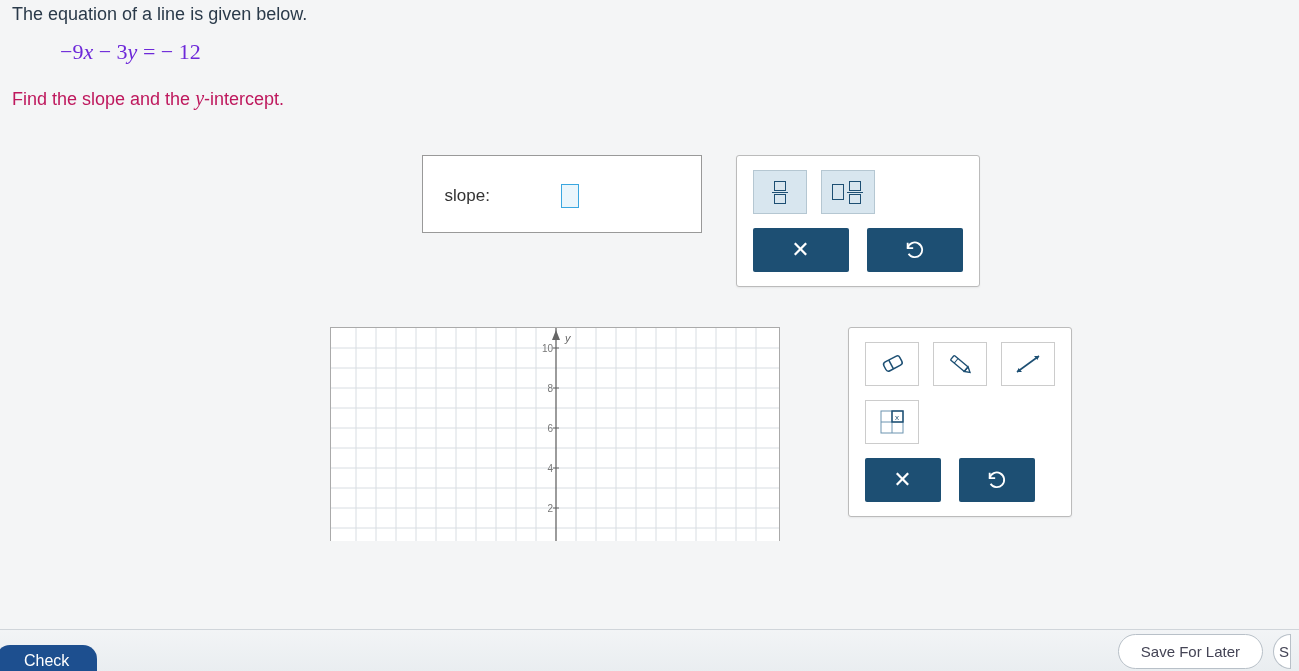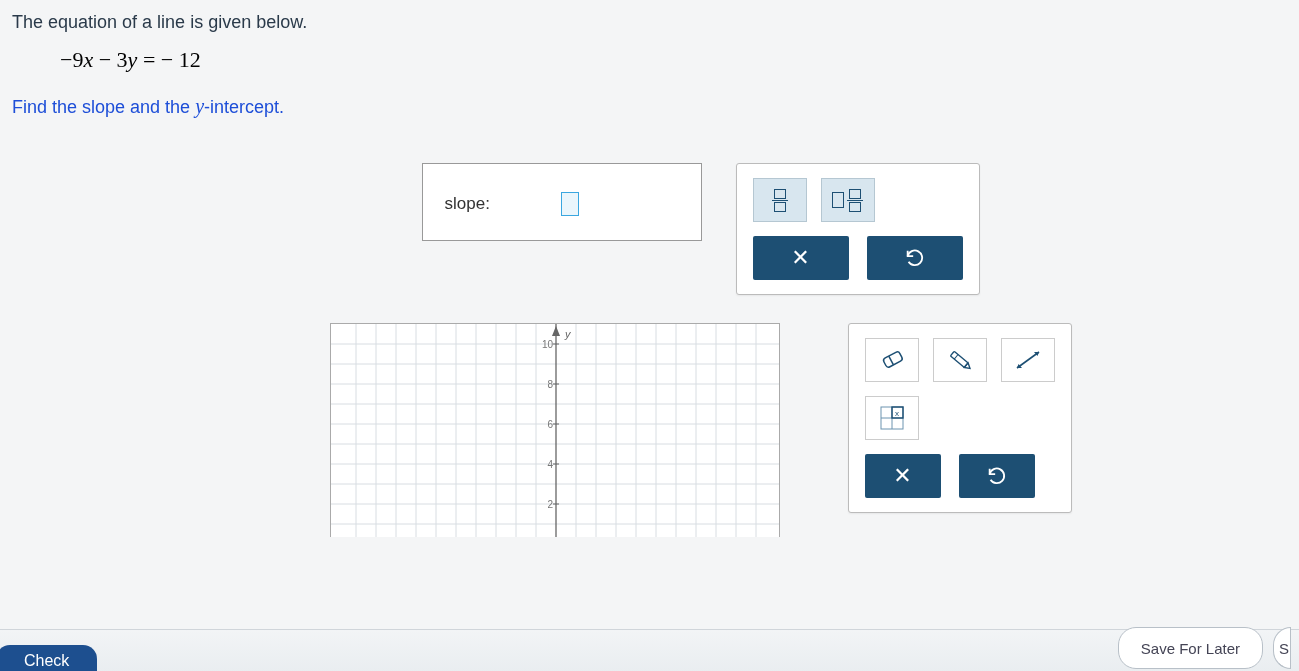--- a/index.html
+++ b/index.html
@@ -6,46 +6,46 @@
   body {
     font-family: Arial, Helvetica, sans-serif;
     background: #f4f5f6;
     color: #333;
     width: 1299px;
     height: 671px;
     position: relative;
     overflow: hidden;
   }
   .content {
-    padding: 8px 20px 0 12px;
+    padding: 0 20px 0 12px;
   }
   .prompt-line1 {
     font-size: 18px;
     color: #2a3a4a;
     padding: 4px 0 14px 0;
   }
   .equation {
     font-family: "Times New Roman", serif;
     font-size: 22px;
-    color: #000000;
+    color: #6d28d9;
     padding: 0 0 18px 48px;
   }
   .equation .var { font-style: italic; }
   .prompt-line2, .prompt-line3 {
     font-size: 18px;
-    color: #1d4ed8;
+    color: #be185d;
     line-height: 1.5;
   }
   .prompt-line2 .var, .prompt-line3 .var { font-family: "Times New Roman", serif; font-style: italic; font-size: 20px; }
 
   .work-area {
     display: flex;
     flex-direction: column;
     align-items: center;
-    gap: 28px;
+    gap: 40px;
     margin-top: 42px;
     margin-left: 110px;
   }
   .row { display: flex; align-items: flex-start; gap: 34px; }
 
   .answer-box {
     border: 1px solid #999;
     background: #fff;
     width: 280px;
     padding: 28px 22px 24px 22px;
@@ -135,21 +135,21 @@
     display: flex; align-items: center; justify-content: center;
     font-size: 16px;
     margin-bottom: -4px;
     margin-left: -4px;
   }
   .footer-right { display:flex; align-items:center; gap:10px; padding-bottom:4px;}
   .pill {
     background: #fff;
     border: 1px solid #b8c0c8;
     border-radius: 18px;
-    height: 42px;
+    height: 35px;
     padding: 0 22px;
     display:flex; align-items:center; justify-content:center;
     font-size: 15px; color:#445;
     cursor:pointer;
   }
   .pill.cut { width:18px; padding:0 6px 0 10px; border-radius: 18px 0 0 18px; overflow:hidden; color:#445;}
 </style>
 </head>
 <body>
 

